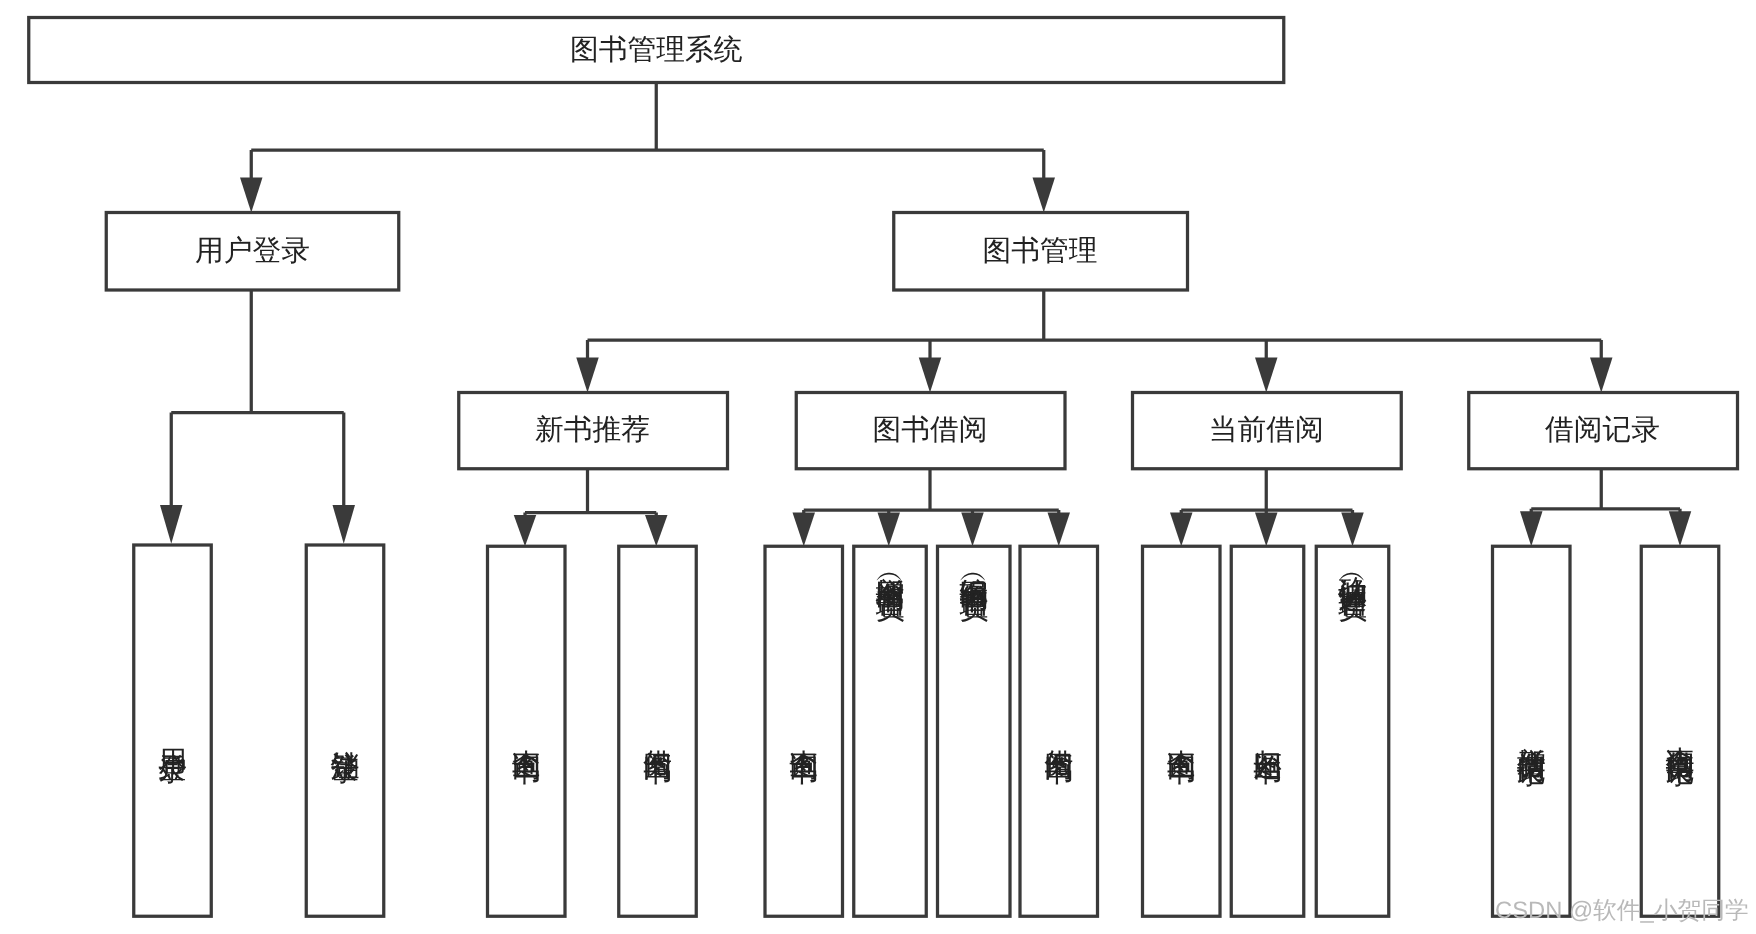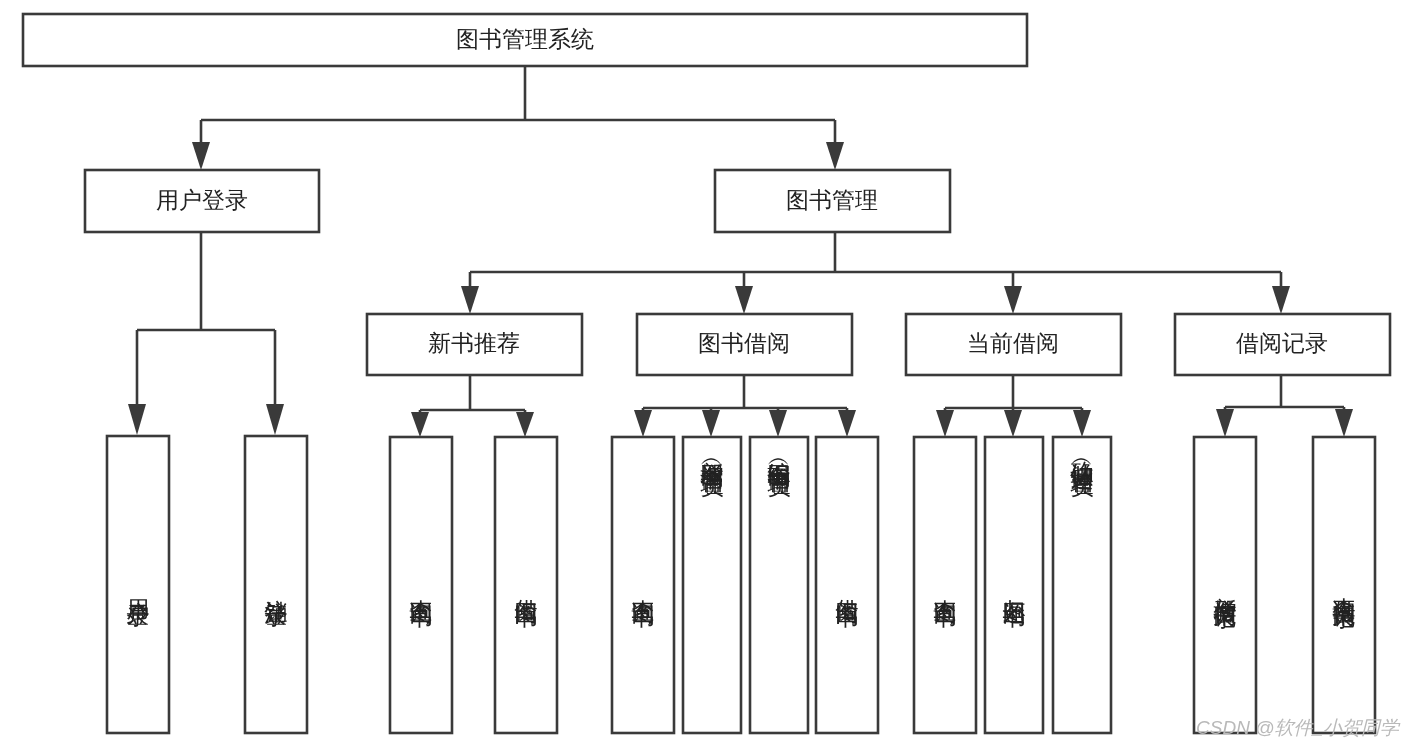--- a/index.html
+++ b/index.html
@@ -70,21 +70,20 @@
   }
   .watermark {
     position: absolute;
     right: 10px;
     bottom: 6px;
     font-family: "Liberation Sans", "DejaVu Sans", sans-serif;
     font-size: 19px;
     color: #b9b9b9;
     white-space: nowrap;
     user-select: none;
-    font-style: italic;
   }
 </style>
 </head>
 <body>
 
 <div id="diagram-root">
 
   <svg class="flow" viewBox="0 0 1405 747">
 
     <g>

